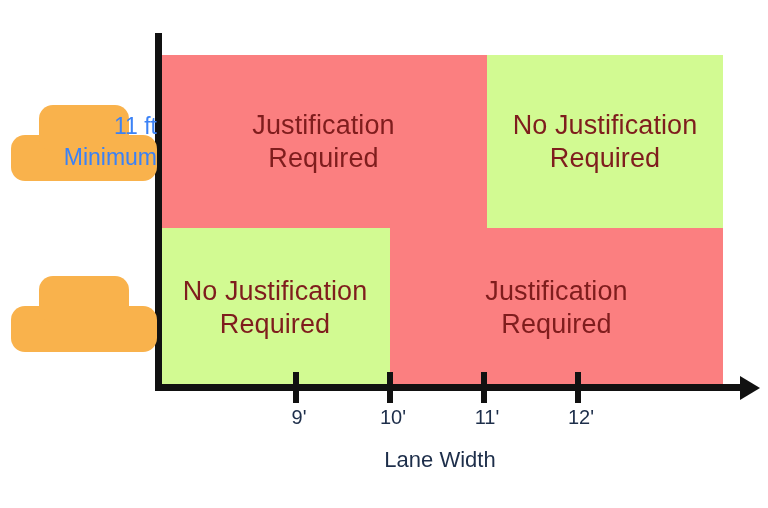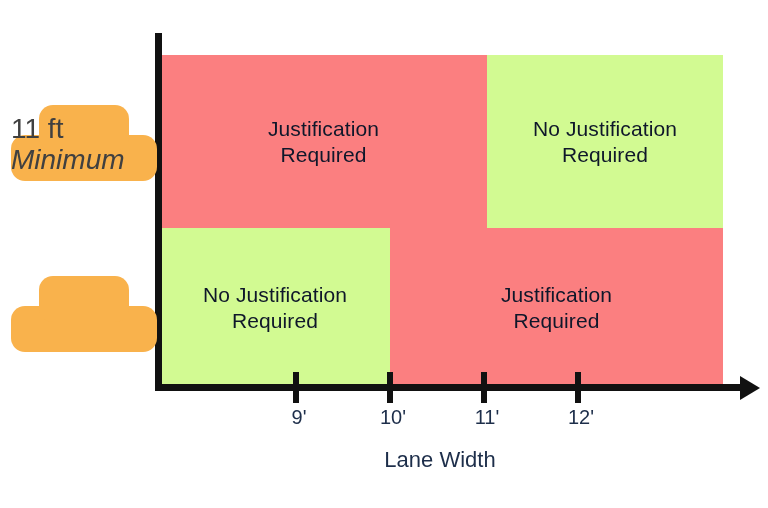--- a/index.html
+++ b/index.html
@@ -20,22 +20,22 @@
   }
 
   
   .region {
     position: absolute;
     display: flex;
     align-items: center;
     justify-content: center;
     text-align: center;
     line-height: 1.22;
-    font-size: 21px;
-    color: #0f172a;
+    font-size: 27px;
+    color: #7f1d1d;
     letter-spacing: .1px;
   }
   .region .rtext { display: block; padding: 0 6px; }
 
   #region-upper-left  { left:160px; top:55px;  width:327px; height:173px; background:#fb7f80; }
   #region-upper-right { left:487px; top:55px;  width:236px; height:173px; background:#d2fa92; }
   #region-lower-left  { left:160px; top:228px; width:230px; height:160px; background:#d2fa92; }
   #region-lower-right { left:390px; top:228px; width:333px; height:160px; background:#fb7f80; }
 
   
@@ -113,27 +113,27 @@
   .badge .base {
     left: 0;
     top: 30px;
     width: 146px;
     height: 46px;
     border-radius: 14px;
   }
   .badge .line {
     position: absolute;
     width: 100%;
-    text-align: left;
-    font-size: 28px;
-    color: #404040;
+    text-align: right;
+    font-size: 23px;
+    color: #3b82f6;
     white-space: nowrap;
   }
   .badge .line-top  { left: 0; top: 8px;  }
-  .badge .line-bot  { left: 0; top: 39px; font-style: italic; }
+  .badge .line-bot  { left: 0; top: 39px; }
 
   #badge-minimum { left: 11px; top: 105px; }
   #badge-maximum { left: 11px; top: 276px; }
 </style>
 </head>
 <body>
 
 <div id="stage">
 
   <div id="region-upper-left" class="region">

